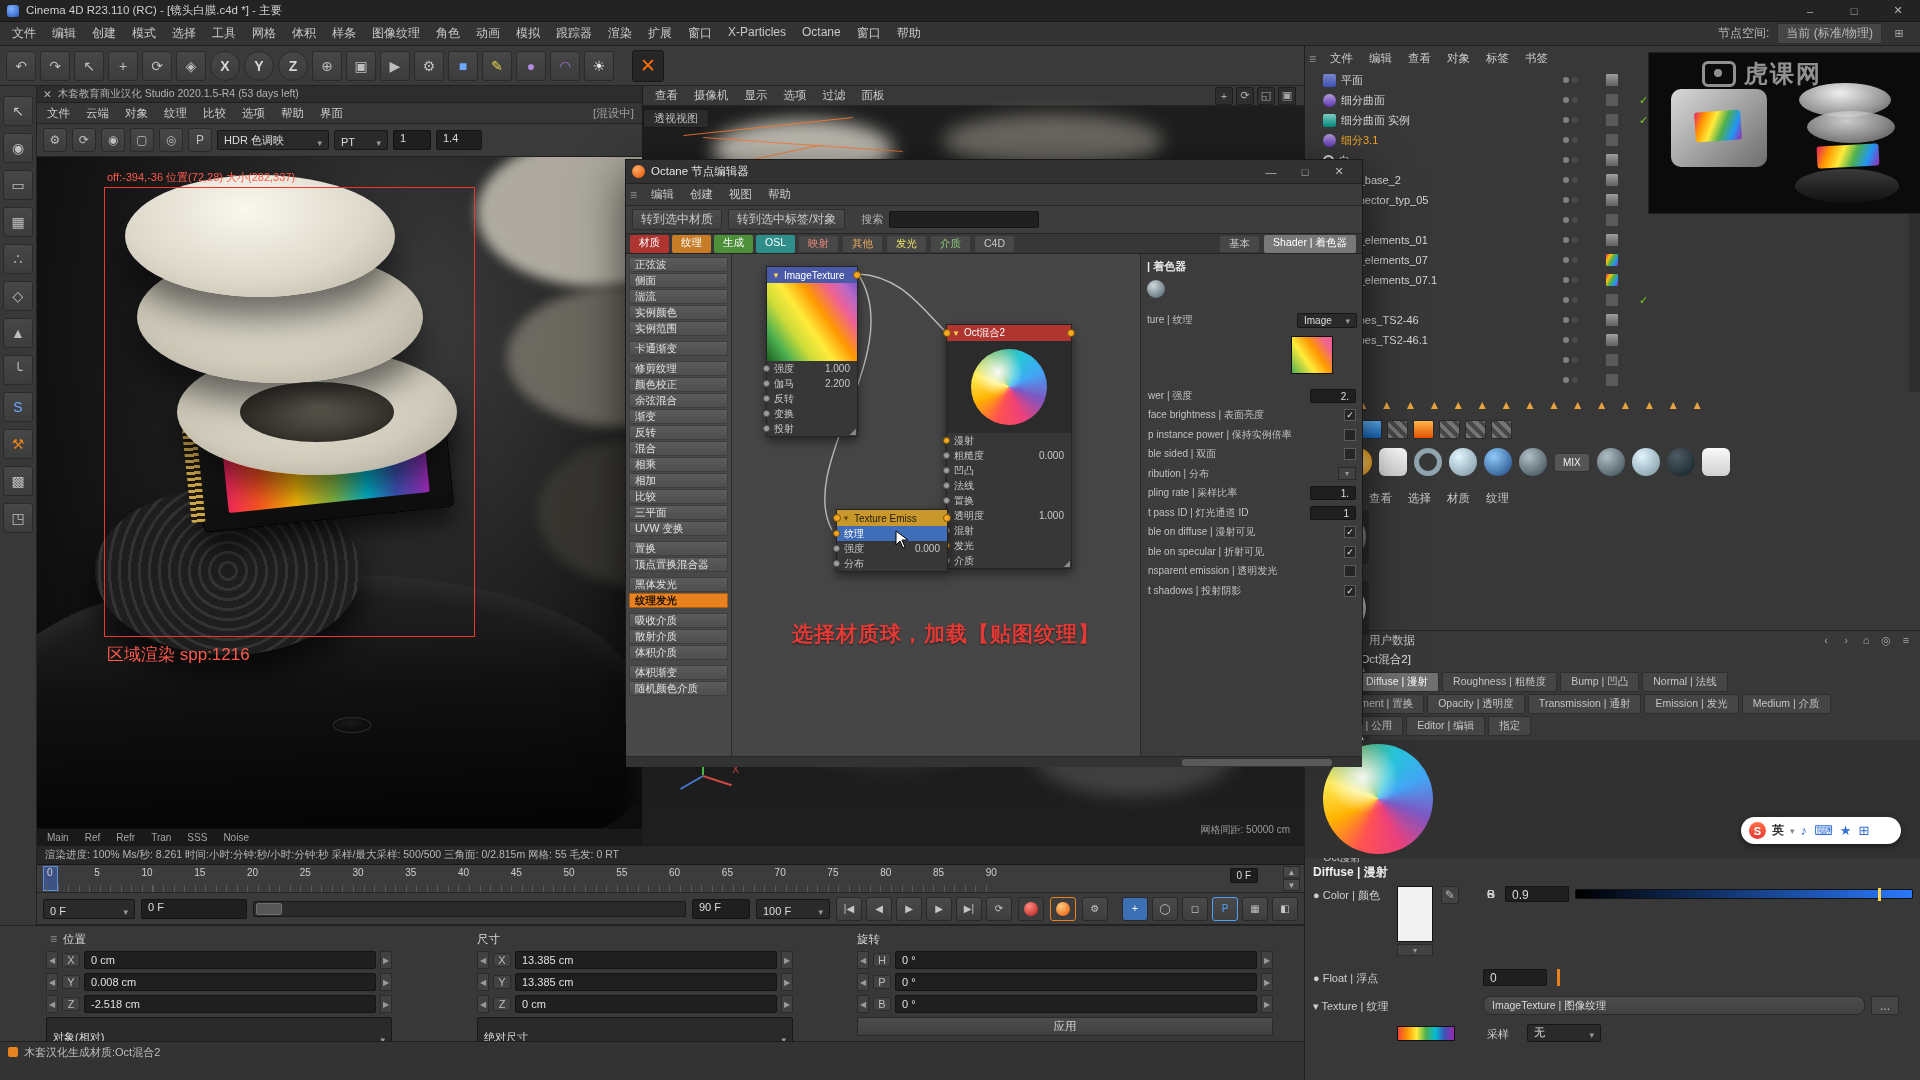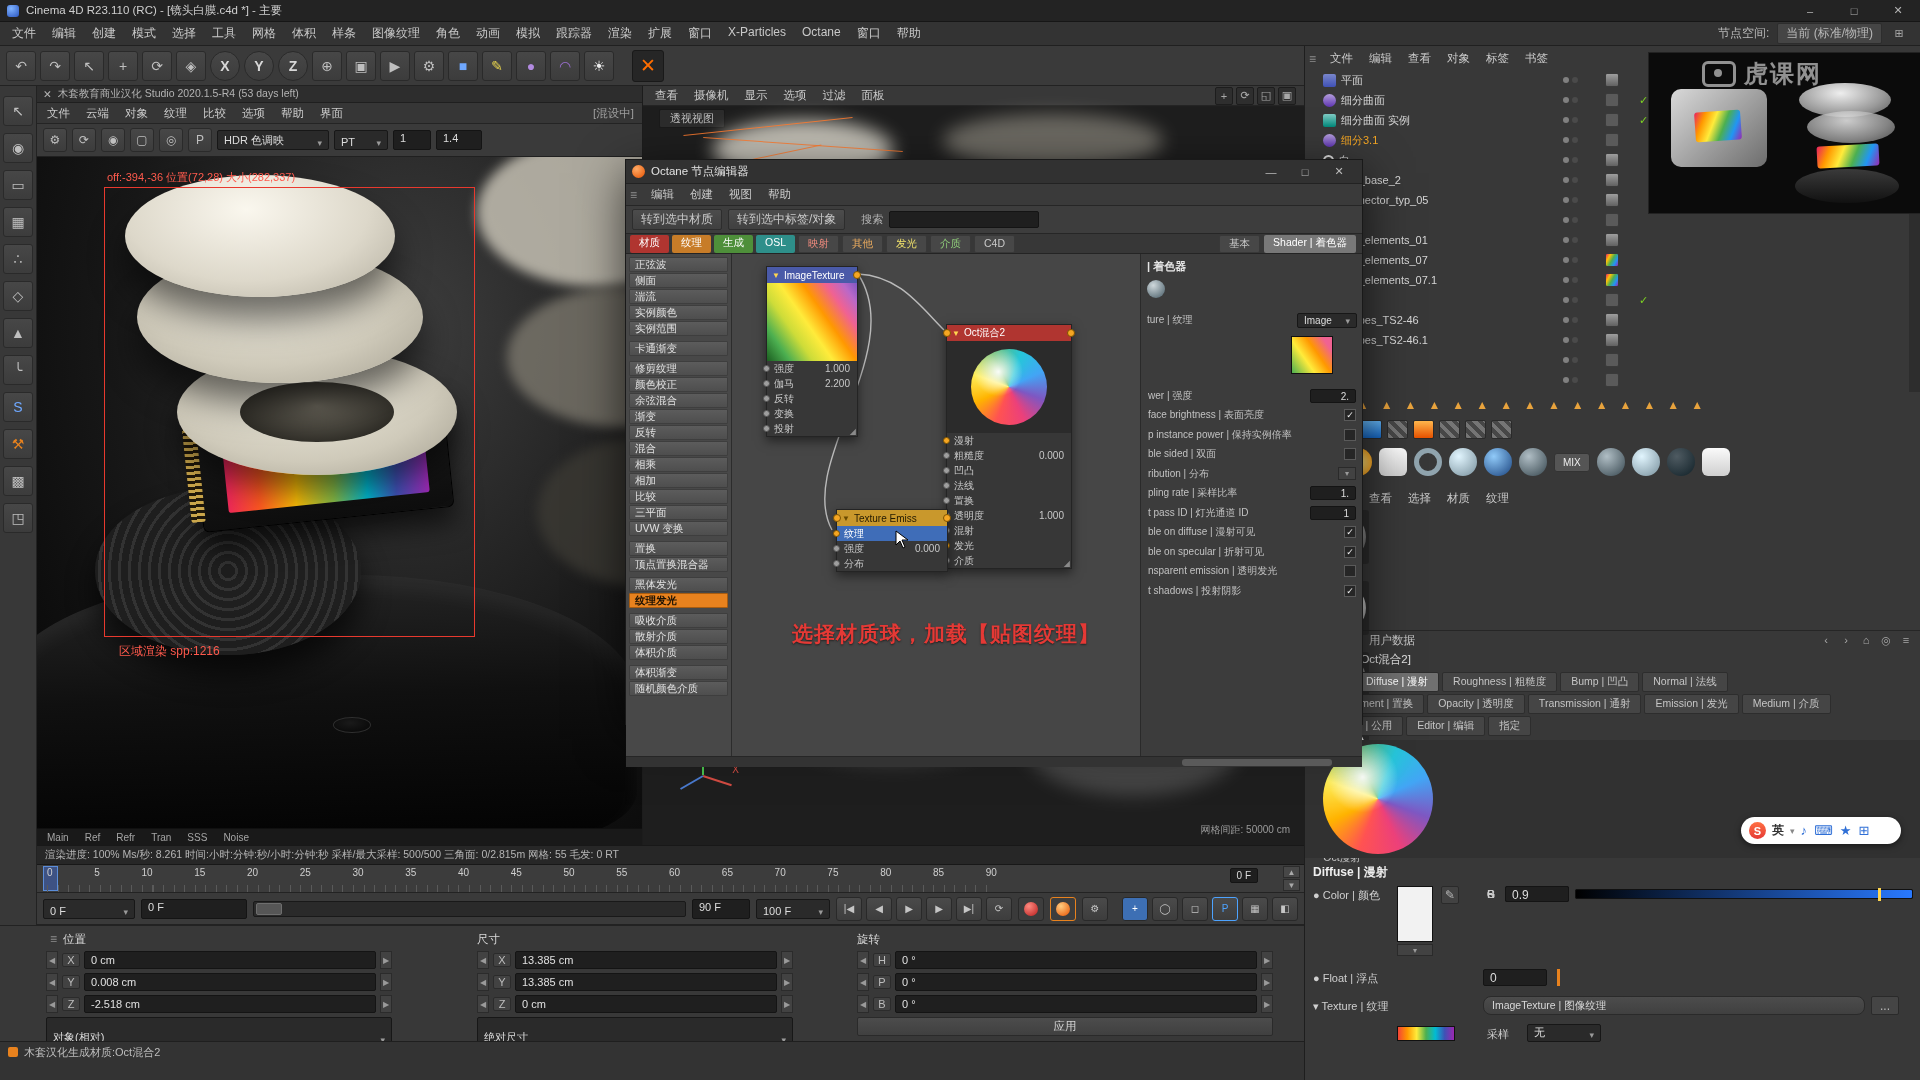--- a/index.html
+++ b/index.html
@@ -44,28 +44,28 @@
   .ringdisc .hole{width:55%;height:48%;border-radius:50%;background:radial-gradient(ellipse at 50% 40%, #6b675c, #2e2c26 75%)}
   #sensor{position:absolute;left:160px;top:245px;width:252px;height:118px;background:linear-gradient(#1d1d1d,#0e0e0e);border:1px solid #000;border-radius:6px;transform:rotate(-6deg);box-shadow:0 16px 26px rgba(0,0,0,.6)}
   #sensor .glass{position:absolute;left:26px;right:22px;top:16px;bottom:16px;border-radius:3px;background:linear-gradient(95deg,#e91e63,#ff5722 18%,#ffc107 36%,#8bc34a 54%,#00bcd4 70%,#3f51b5 84%,#9c27b0)}
   #sensor .pins{position:absolute;left:-12px;top:10px;bottom:10px;width:14px;background:repeating-linear-gradient(0deg,#caa64b 0 3px,#20180a 3px 6px);border-radius:2px}
   #barrel{position:absolute;left:58px;top:330px;width:266px;height:168px;border-radius:50%;background:repeating-radial-gradient(circle at 50% 50%, #1f1f1f 0 7px, #343434 7px 10px);box-shadow:0 20px 30px rgba(0,0,0,.7);opacity:.95}
   #baseplate{position:absolute;left:-40px;top:418px;width:640px;height:270px;border-radius:45% 45% 20% 20%;background:linear-gradient(178deg,#262626,#101010 45%,#020202);box-shadow:inset 0 10px 24px rgba(255,255,255,.05)}
   #powerbtn{position:absolute;left:296px;top:560px;width:38px;height:16px;border-radius:50%;background:radial-gradient(ellipse at 45% 35%, #1a1a1a, #050505);border:1px solid #2f2f2f}
   .blurshape{position:absolute;filter:blur(6px);border-radius:50%}
   #region-rect{position:absolute;left:67px;top:30px;width:371px;height:450px;border:1px solid #e8392e}
   #region-info{position:absolute;left:70px;top:13px;font-size:11px;color:#ff5a4d;white-space:nowrap}
-  #spp-info{position:absolute;left:82px;top:486px;font-size:12px;color:#ff5a4d}
+  #spp-info{position:absolute;left:70px;top:486px;font-size:17px;color:#ff5a4d}
   #passes{height:17px;background:#191919;border-top:1px solid #101010;display:flex;align-items:center;gap:16px;padding:0 10px;font-size:10px;color:#a5a5a5}
 
   
   #vp-center{left:643px;top:86px;width:661px;height:759px;background:#1e1e1e;overflow:hidden}
   #vc-menus{height:20px;background:#383838;border-bottom:1px solid #242424;display:flex;align-items:center;font-size:11.5px;padding:0 4px}
   #vc-menus .nav{margin-left:auto;display:flex;gap:3px;padding-right:4px}
-  #vc-tab{position:absolute;left:16px;top:23px;padding:1px 10px;background:#2c2c2c;border:1px solid #1a1a1a;color:#bdbdbd;font-size:11px;border-radius:2px}
+  #vc-tab{position:absolute;left:0;top:23px;padding:1px 10px;background:#2c2c2c;border:1px solid #1a1a1a;color:#bdbdbd;font-size:11px;border-radius:2px}
   .oline{position:absolute;height:1px;background:#ff7b2f;opacity:.85}
   .blob{position:absolute;border-radius:50%;filter:blur(9px)}
   #axis-gizmo{position:absolute;left:26px;bottom:48px;width:70px;height:70px}
   #axis-gizmo .ay{position:absolute;left:33px;bottom:22px;width:2px;height:36px;background:#49c24c}
   #axis-gizmo .ax{position:absolute;left:34px;bottom:20px;width:30px;height:2px;background:#d24b42;transform-origin:left center;transform:rotate(18deg)}
   #axis-gizmo .az{position:absolute;left:34px;bottom:20px;width:26px;height:2px;background:#4a7bd0;transform-origin:left center;transform:rotate(150deg)}
   #axis-gizmo .ly{position:absolute;left:28px;top:0;color:#49c24c;font-size:10px}
   #axis-gizmo .lx{position:absolute;right:0;bottom:22px;color:#d24b42;font-size:10px}
   #axis-gizmo .lz{position:absolute;left:0;bottom:34px;color:#4a7bd0;font-size:10px}
   #grid-info{position:absolute;right:14px;bottom:8px;font-size:10px;color:#9a9a9a}

